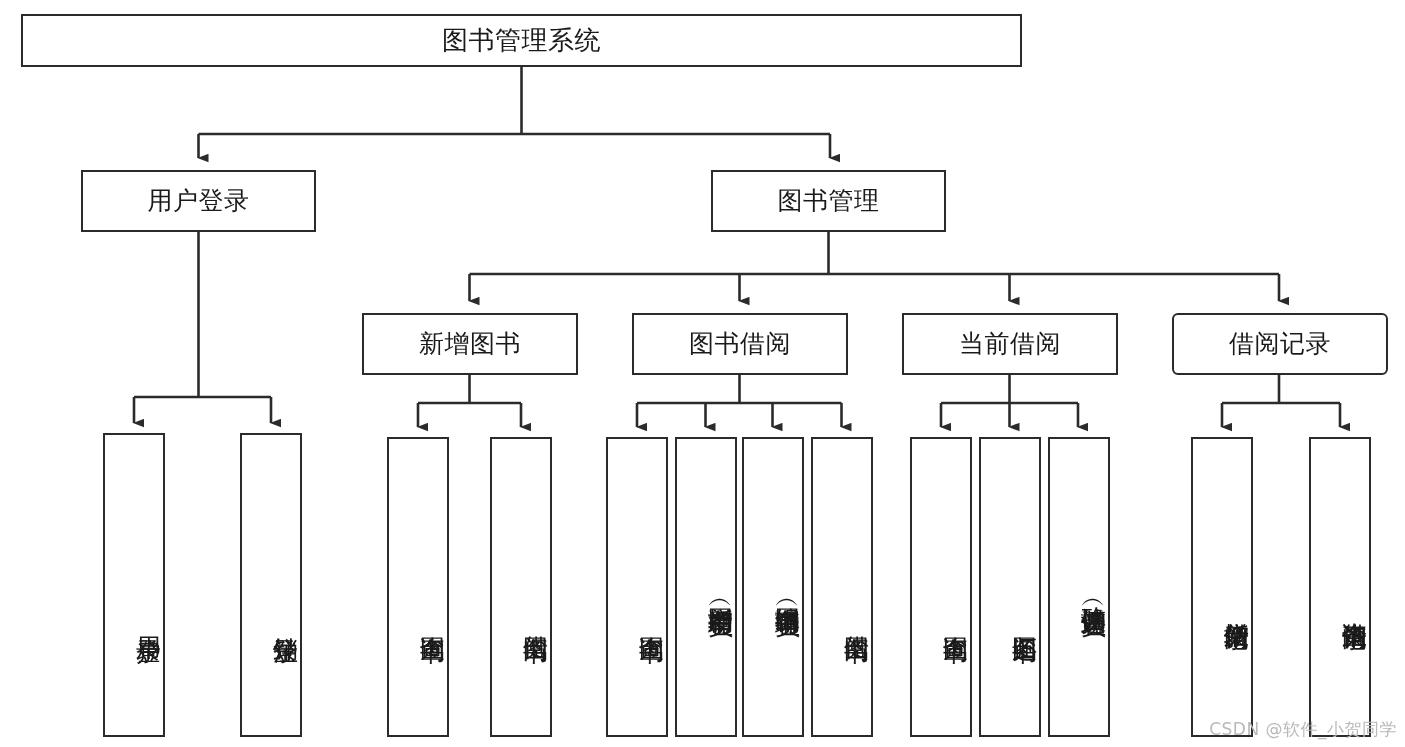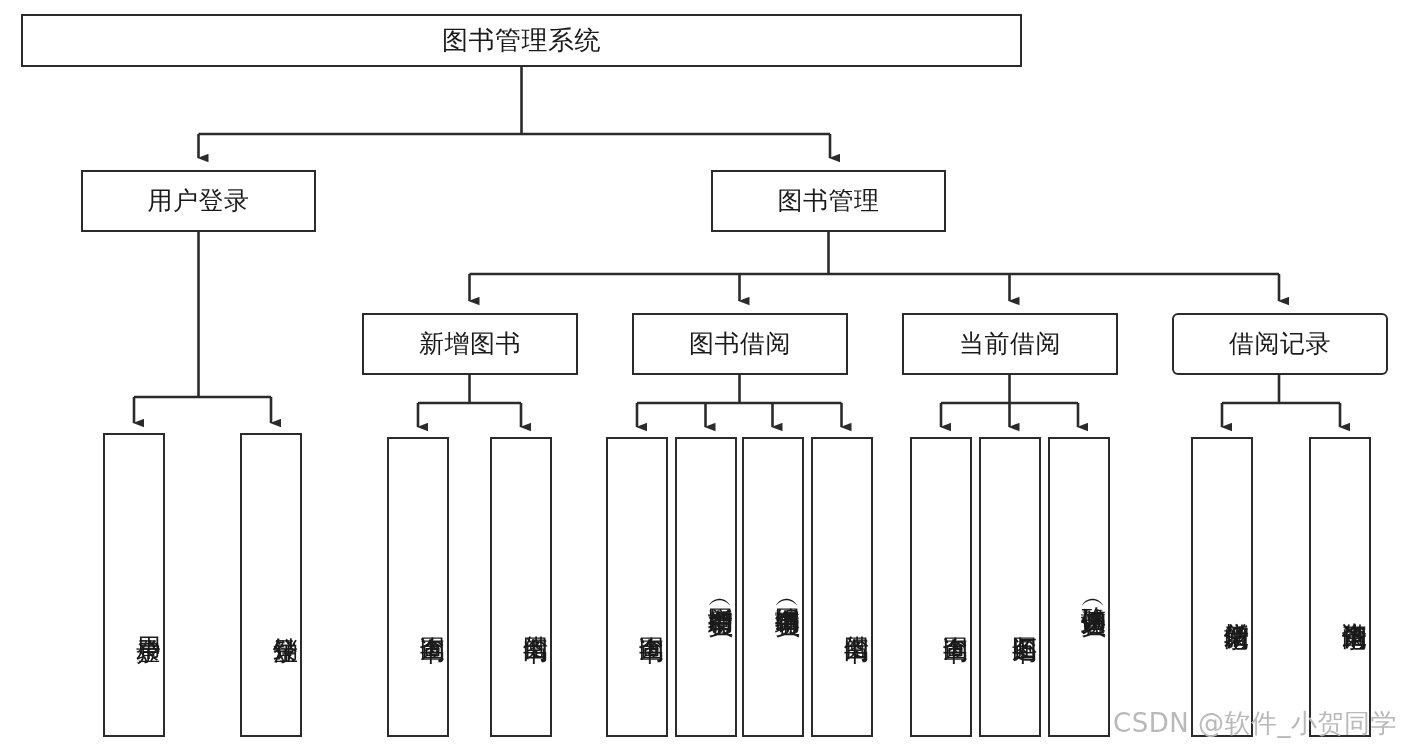--- a/index.html
+++ b/index.html
@@ -56,21 +56,21 @@
     padding-top: 18px;
     text-align: center;
   }
   .node-v.tall-text {
     padding-top: 8px;
   }
   #watermark {
     position: absolute;
     right: 8px;
     bottom: 6px;
-    font-size: 26px;
+    font-size: 17px;
     color: #b9b9b9;
     white-space: nowrap;
     letter-spacing: 0.5px;
   }
 </style>
 </head>
 <body>
 
 <div id="diagram-root">
 

